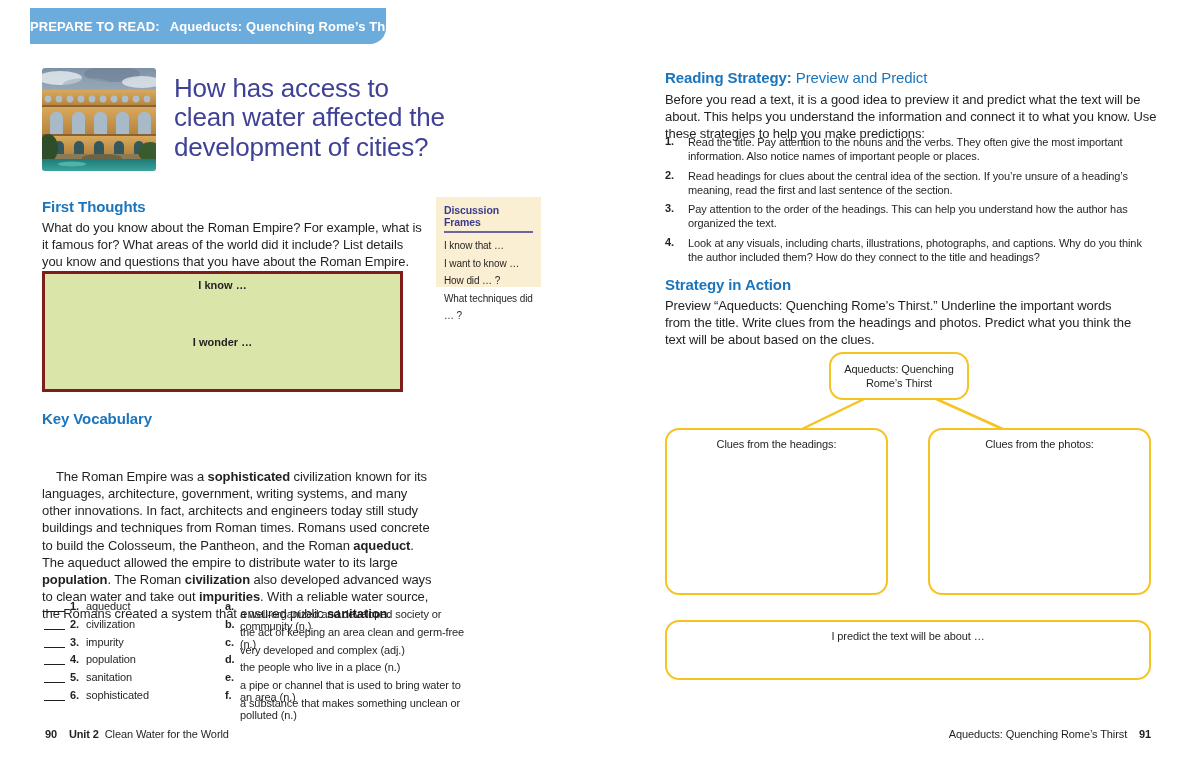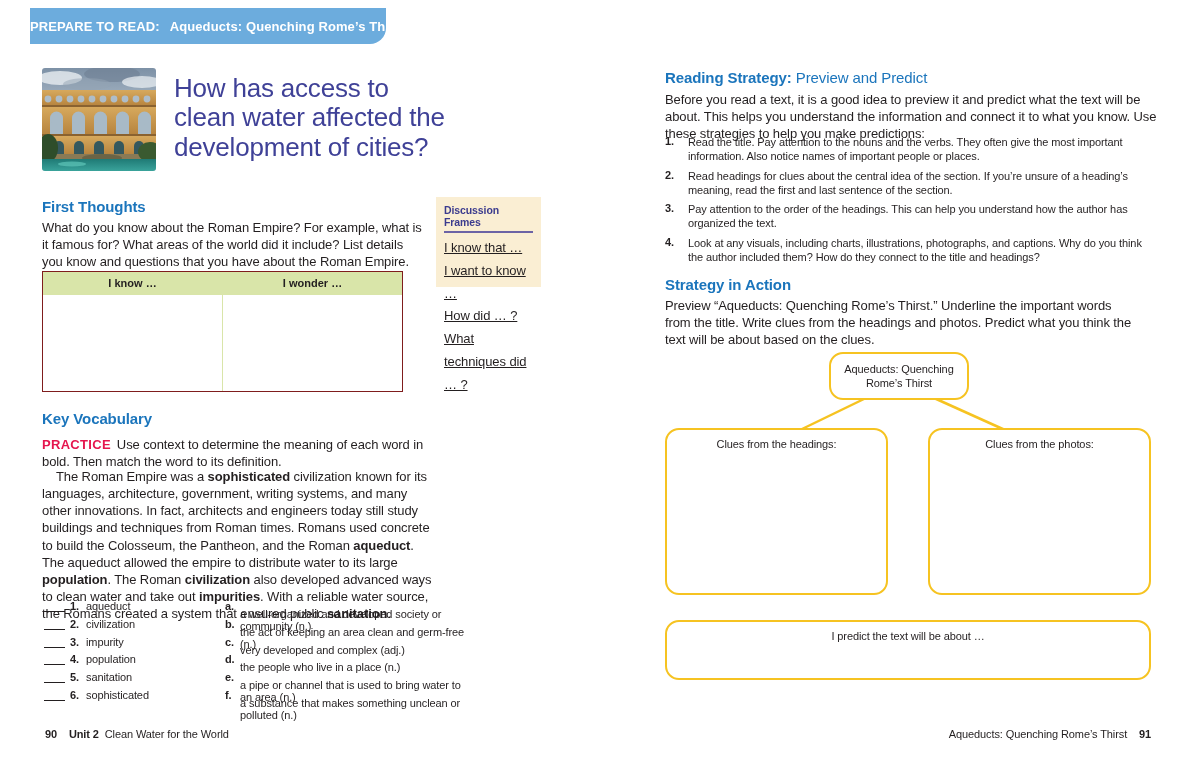--- a/index.html
+++ b/index.html
@@ -25,36 +25,36 @@
   }
   
   .h-blue{color:#1b75bc;font-size:15px;font-weight:bold;letter-spacing:-.1px;}
   .h-blue .light{font-weight:normal;}
   
   .body-txt{font-size:13px;line-height:1.32;letter-spacing:-.1px;}
   .pos{position:absolute;}
   
   .kw-table{
     position:absolute;left:42px;top:271px;width:361px;height:121px;
-    border:1px solid #7f1d1d;background:#d9e5a9;box-sizing:border-box;
-    display:grid;grid-template-columns:1fr 1fr;grid-template-rows:22px 1fr;gap:1px;
+    border:3px solid #7f1d1d;background:#d9e5a9;box-sizing:border-box;
+    display:grid;grid-template-columns:1fr;grid-template-rows:22px 1fr;gap:1px;
   }
   .kw-head{
     background:#d9e5a9;display:flex;align-items:center;justify-content:center;
     font-size:11px;font-weight:bold;
   }
   .kw-cell{background:#ffffff;}
   
   .frames{
     position:absolute;left:436px;top:197px;width:105px;height:90px;
     background:#faeed3;box-sizing:border-box;padding:7px 8px 6px 8px;
   }
   .frames .title{font-size:10.5px;font-weight:bold;color:#3b3b8e;letter-spacing:-.1px;}
   .frames .rule{height:2px;background:#6c63a5;margin:3px 0 4px 0;}
-  .frames .item{font-size:13px;line-height:1.75;letter-spacing:-.1px;text-decoration:underline;}
+  .frames .item{font-size:10px;line-height:1.75;letter-spacing:-.1px;}
   
   .practice-label{color:#e5164e;font-weight:bold;letter-spacing:.3px;margin-right:6px;}
   .vocab-par{text-indent:14px;}
   
   .match{position:absolute;left:44px;top:600px;width:430px;}
   .match-row{display:flex;align-items:flex-start;height:17.8px;font-size:11px;letter-spacing:-.1px;}
   .blank{width:21px;border-bottom:1px solid #231f20;height:11px;margin-right:5px;flex:none;}
   .mnum{font-weight:bold;width:16px;flex:none;}
   .mword{width:139px;flex:none;}
   .mletter{font-weight:bold;width:15px;flex:none;}
@@ -181,23 +181,20 @@
   <div class="frames">
     <div class="title">Discussion Frames</div>
     <div class="rule"></div>
     <div class="item">I know that …</div>
     <div class="item">I want to know …</div>
     <div class="item">How did … ?</div>
     <div class="item">What techniques did … ?</div>
   </div>
 
   <div class="pos h-blue" style="left:42px;top:410px;">Key Vocabulary</div>
-  <div class="pos body-txt" style="left:42px;top:436px;width:384px;">
-    <span class="practice-label">PRACTICE</span><span>Use context to determine the meaning of each word in bold. Then match the word to its definition.</span>
-  </div>
   <div class="pos body-txt vocab-par" style="left:42px;top:468px;width:390px;"><span>The Roman Empire was a </span><span style="font-weight: bold;">sophisticated</span><span> civilization known for its languages, architecture, government, writing systems, and many other innovations. In fact, architects and engineers today still study buildings and techniques from Roman times. Romans used concrete to build the Colosseum, the Pantheon, and the Roman </span><span style="font-weight: bold;">aqueduct</span><span>. The aqueduct allowed the empire to distribute water to its large </span><span style="font-weight: bold;">population</span><span>. The Roman </span><span style="font-weight: bold;">civilization</span><span> also developed advanced ways to clean water and take out </span><span style="font-weight: bold;">impurities</span><span>. With a reliable water source, the Romans created a system that ensured public </span><span style="font-weight: bold;">sanitation</span><span>.</span></div>
 
   <div class="match">
     <div class="match-row">
       <span class="blank"></span>
       <span class="mnum">1.</span>
       <span class="mword">aqueduct</span>
       <span class="mletter">a.</span>
       <span class="mdef">a well-organized and developed society or community (n.)</span>
     </div>

